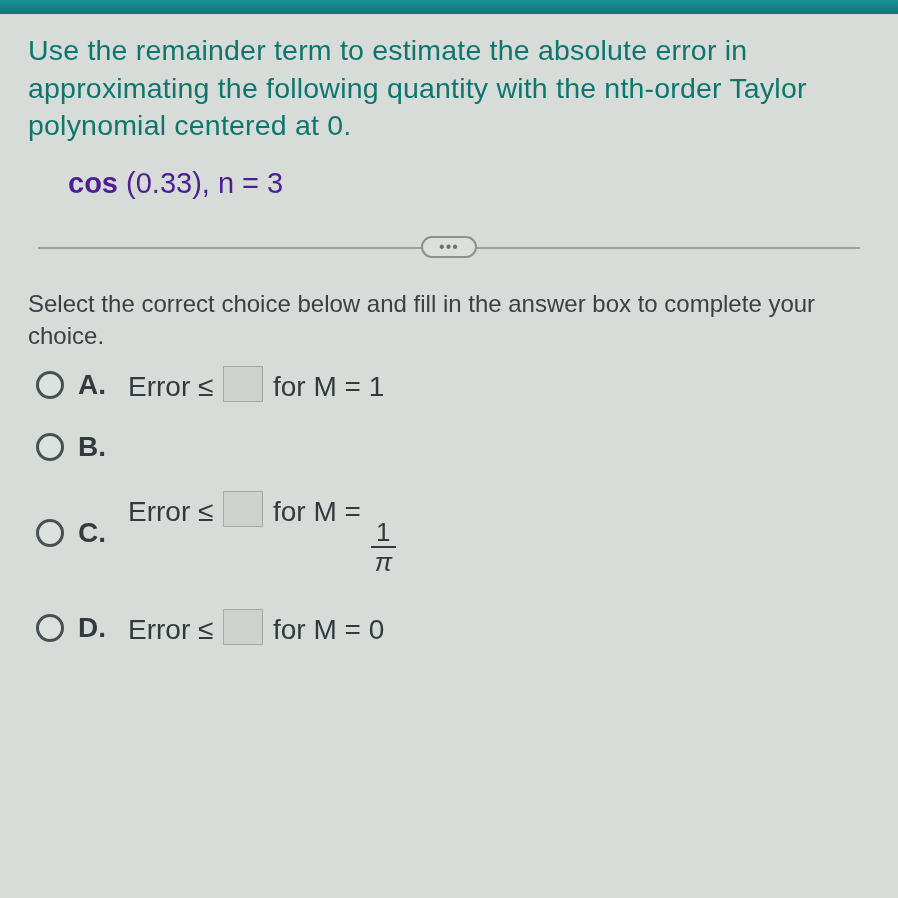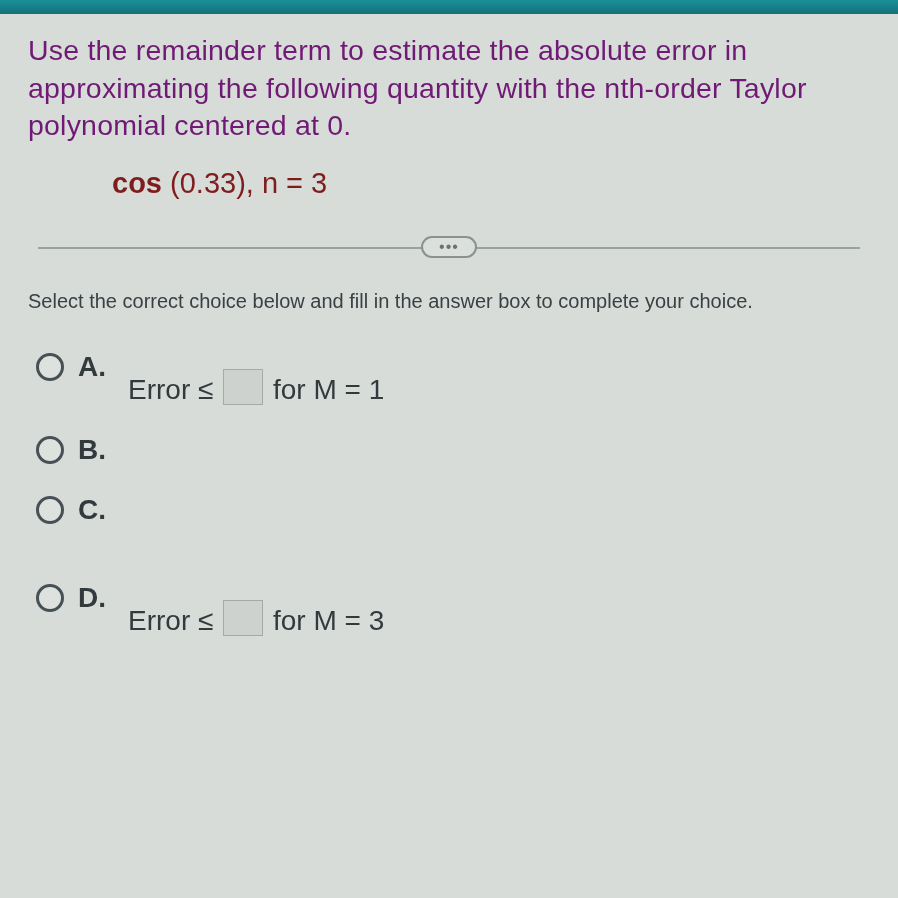--- a/index.html
+++ b/index.html
@@ -18,28 +18,28 @@
     height: 14px;
     background: linear-gradient(#1a8f97, #147179);
     width: 100%;
   }
   .page {
     padding: 18px 28px 0 28px;
   }
   .prompt {
     font-size: 28.5px;
     line-height: 1.32;
-    color: #701a75;
+    color: #0f766e;
     margin-bottom: 22px;
     letter-spacing: 0.2px;
   }
   .expr {
-    margin-left: 84px;
+    margin-left: 40px;
     font-size: 29px;
-    color: #7f1d1d;
+    color: #4c1d95;
     margin-bottom: 36px;
   }
   .expr .cos { font-weight: bold; }
   .divider-row {
     position: relative;
     height: 22px;
     margin: 0 10px 30px 10px;
   }
   .divider-line {
     position: absolute;
@@ -60,21 +60,21 @@
     background: #dce0dd;
     display: flex;
     align-items: center;
     justify-content: center;
     color: #6b726f;
     font-size: 16px;
     letter-spacing: 1px;
     cursor: pointer;
   }
   .select-text {
-    font-size: 20px;
+    font-size: 24px;
     line-height: 1.34;
     color: #3a4044;
     margin-bottom: 14px;
   }
   .options {
     margin-top: 8px;
   }
   .opt {
     display: flex;
     align-items: center;
@@ -90,21 +90,21 @@
     border-radius: 50%;
     background: #dee2df;
     flex-shrink: 0;
     cursor: pointer;
   }
   .letter {
     font-weight: bold;
     width: 36px;
     flex-shrink: 0;
   }
-  .err { white-space: nowrap; margin-top: 40px; }
+  .err { white-space: nowrap; }
   .box {
     display: inline-block;
     width: 40px; height: 36px;
     background: #cdd2ce;
     border: 1.5px solid #a4aaa6;
     vertical-align: -6px;
     margin: 0 2px;
     cursor: text;
   }
   .frac {
@@ -156,26 +156,36 @@
     </div>
 
     <div class="opt">
       <div class="radio"></div>
       <span class="letter">B.</span>
     </div>
 
     <div class="opt opt-c">
       <div class="radio"></div>
       <span class="letter">C.</span>
+      <span class="err">
+        <span>Error ≤</span>
+        <span class="box"></span>
+        <span> for M = </span>
+        <span class="frac">
+          <span class="num">1</span>
+          <span class="bar"></span>
+          <span class="den">π</span>
+        </span>
+      </span>
     </div>
 
     <div class="opt">
       <div class="radio"></div>
       <span class="letter">D.</span>
       <span class="err">
         <span>Error ≤</span>
         <span class="box"></span>
-        <span> for M = 3</span>
+        <span> for M = 0</span>
       </span>
     </div>
 
   </div>
 </div>
 
 </body></html>

